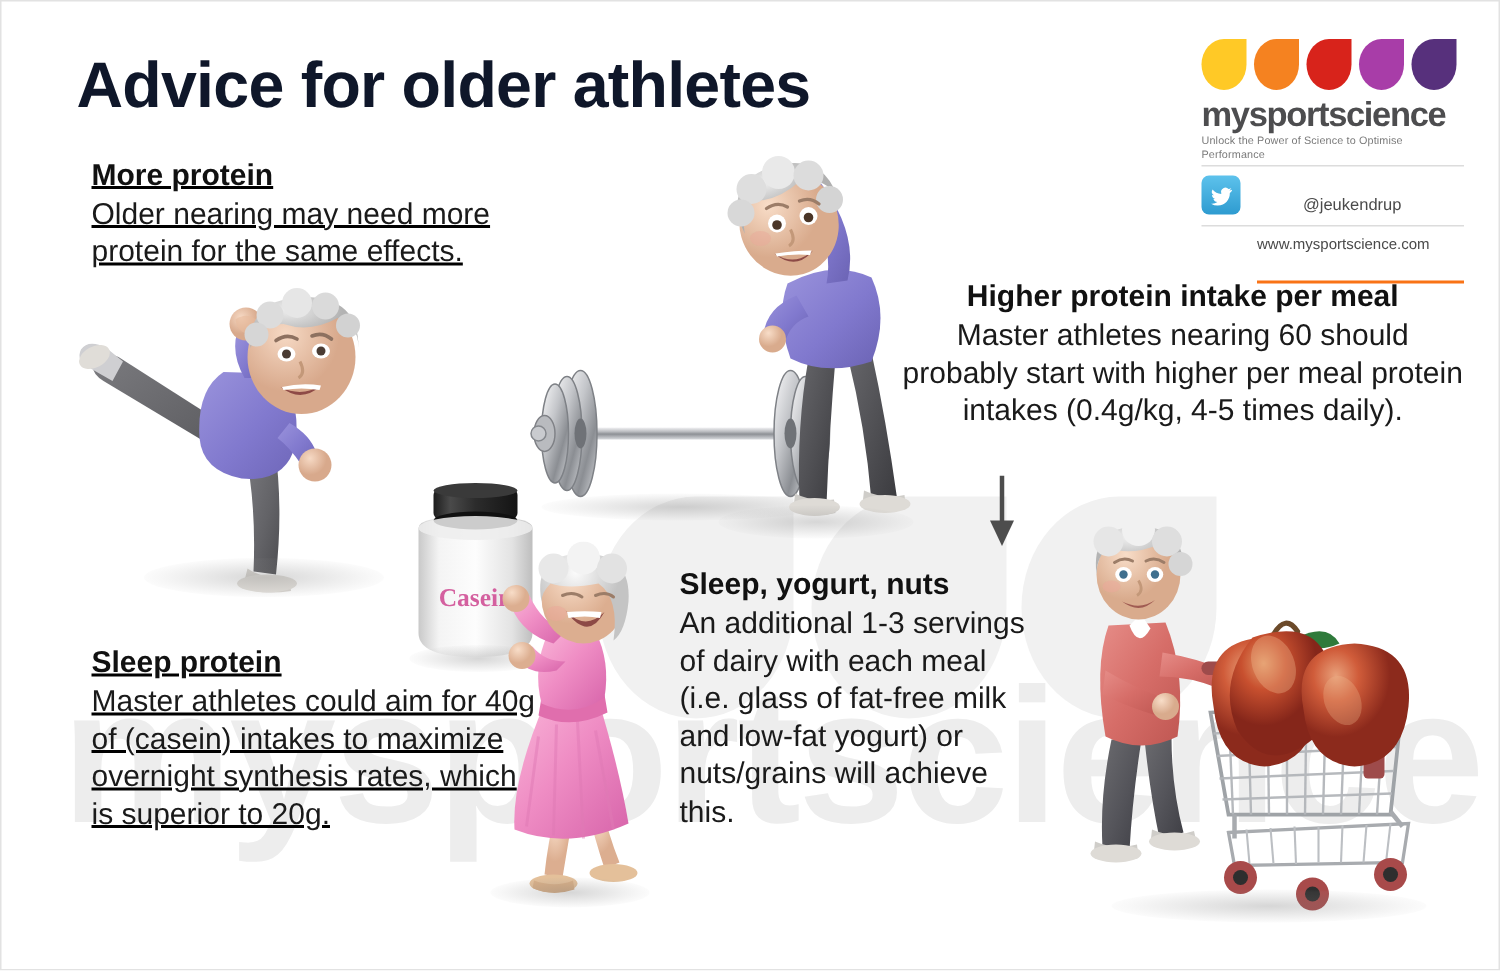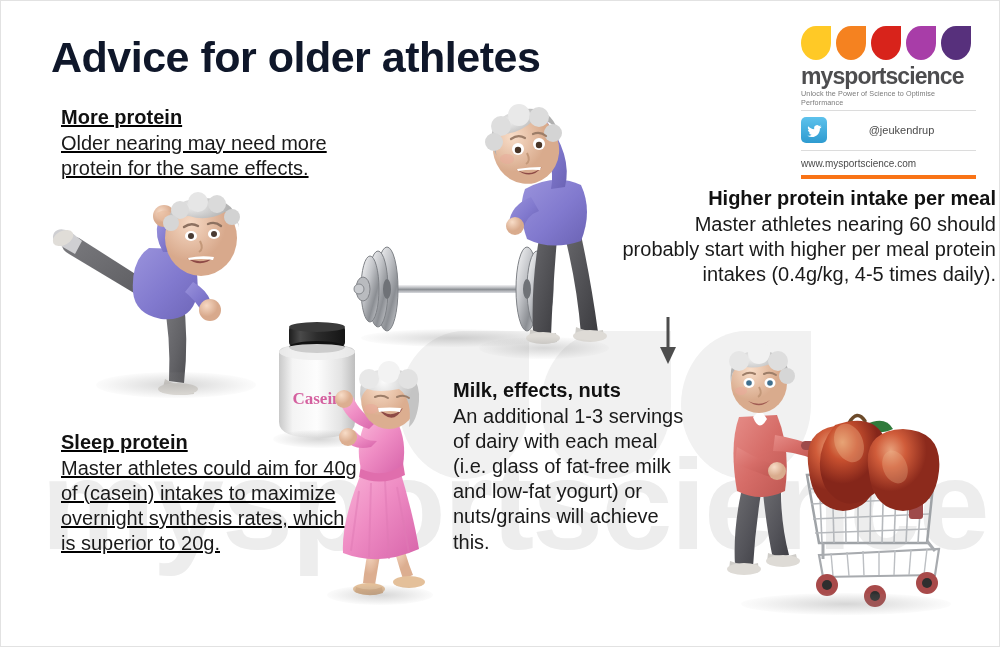--- a/index.html
+++ b/index.html
@@ -51,54 +51,55 @@
   .logo-word{
     font-size:23px;font-weight:700;color:#4d4d4f;
     letter-spacing:-0.9px;line-height:1.05;
   }
   .logo-tag{
     font-size:7.2px;color:#7a7a7a;letter-spacing:0.1px;
     margin-top:1px;padding-bottom:3px;
     border-bottom:1px solid #dcdcdc;
   }
   .logo-social{
-    display:flex;align-items:center;
+    display:flex;align-items:flex-end;
     padding:6px 0 7px 0;
     border-bottom:1px solid #dcdcdc;
   }
   .tw-icon{
     width:26px;height:26px;border-radius:5px;
     background:linear-gradient(180deg,#5dc2ec 0%,#2e9bd0 100%);
     display:flex;align-items:center;justify-content:center;
     flex:0 0 auto;
   }
   .tw-handle{
     flex:1;text-align:center;
     font-size:11px;color:#4a4a4a;
   }
   .logo-url{
     font-size:10px;color:#4a4a4a;
-    padding:7px 0 6px 0;
-    border-bottom:4px solid #f97316;
+    padding:7px 0 18px 0;
+    border-bottom:2px solid #f97316;
+    margin-left:37px;
   }
 
   
   .block{position:absolute;z-index:6;}
   .block .head{
     font-size:20px;font-weight:700;color:#111;
     line-height:1.18;margin-bottom:1px;
   }
   .block .body{
     font-size:20px;color:#1a1a1a;line-height:1.26;
     white-space:pre-line;
   }
   .block.right{text-align:right;}
 
   #block-more-protein{left:60px;top:105px;width:300px;text-decoration:underline;}
-  #block-higher-intake{left:620px;top:186px;width:375px;}
+  #block-higher-intake{left:600px;top:186px;width:375px;text-align:center;}
   #block-sleep-protein{left:60px;top:430px;width:300px;text-decoration:underline;}
   #block-milk-yogurt{left:452px;top:378px;width:240px;}
 
   
   .arrow{position:absolute;left:650px;top:316px;z-index:6;}
 
   
   .art{position:absolute;z-index:4;}
   .shadow-oval{
     position:absolute;border-radius:50%;
@@ -513,17 +514,17 @@
     <div class="head">Higher protein intake per meal</div>
     <div class="body">Master athletes nearing 60 should probably start with higher per meal protein intakes (0.4g/kg, 4-5 times daily).</div>
   </div>
 
   <div class="block" id="block-sleep-protein">
     <div class="head">Sleep protein</div>
     <div class="body">Master athletes could aim for 40g of (casein) intakes to maximize overnight synthesis rates, which is superior to 20g.</div>
   </div>
 
   <div class="block" id="block-milk-yogurt">
-    <div class="head">Milk, effects, nuts</div>
+    <div class="head">Sleep, yogurt, nuts</div>
     <div class="body">An additional 1-3 servings of dairy with each meal (i.e. glass of fat-free milk and low-fat yogurt) or nuts/grains will achieve this.</div>
   </div>
 
 </div>
 
 </body></html>

